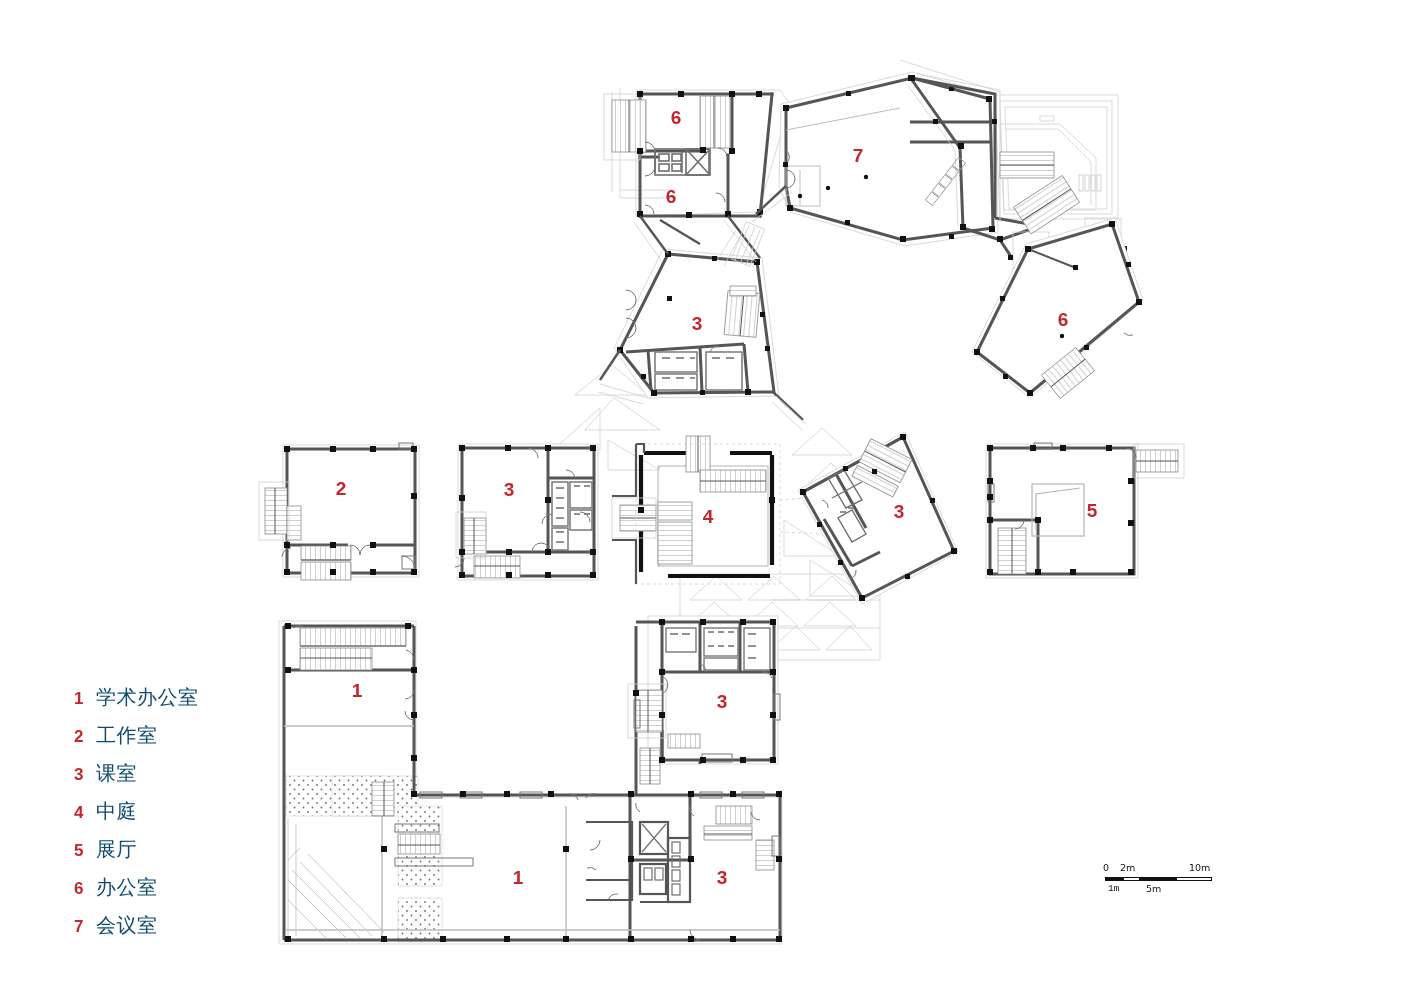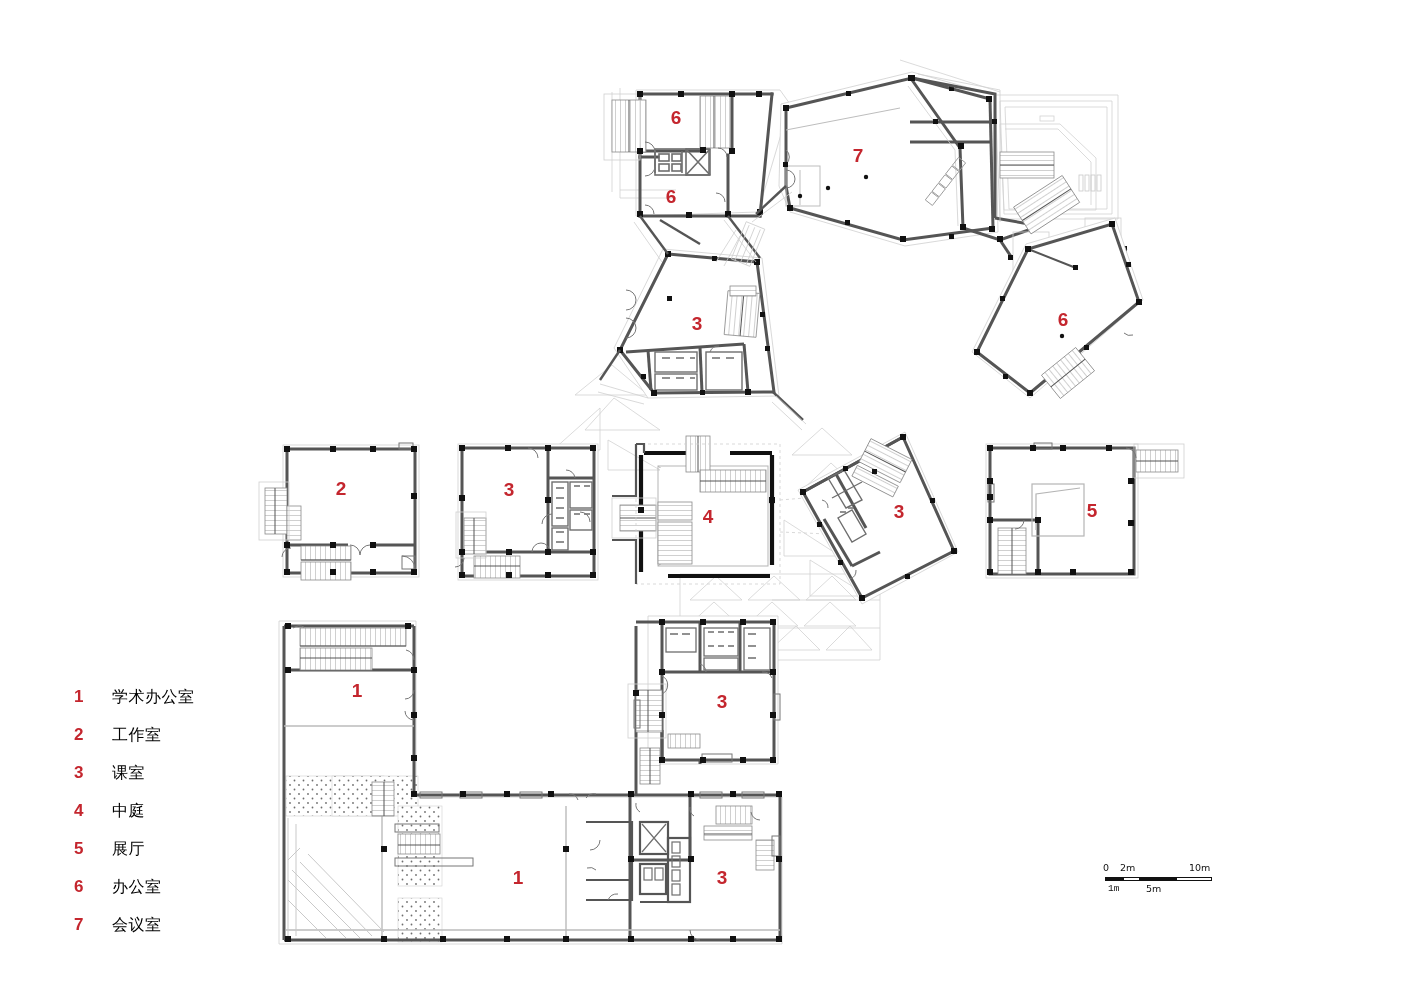--- a/index.html
+++ b/index.html
@@ -7,21 +7,21 @@
   body{width:1416px;height:1000px;position:relative;overflow:hidden;
        font-family:"Liberation Sans","DejaVu Sans",sans-serif;}
   #plan-root{position:absolute;left:0;top:0;width:1416px;height:1000px;}
   svg#plan{position:absolute;left:0;top:0;width:1416px;height:1000px;display:block;}
 
   
   #legend{position:absolute;left:74px;top:678px;width:230px;}
   .legend-row{display:flex;align-items:baseline;height:38px;line-height:38px;white-space:nowrap;}
   .legend-num{color:#c4262e;font-size:17px;font-weight:600;width:17px;
               font-family:"Liberation Sans",sans-serif;}
-  .legend-label{color:#000000;font-size:16px;margin-left:21px;letter-spacing:.5px;
+  .legend-label{color:#0c4a6e;font-size:20px;margin-left:5px;letter-spacing:.5px;
               font-family:"DejaVu Sans","Liberation Sans",sans-serif;}
 
   
   #scalebar{position:absolute;left:1103px;top:862px;width:120px;height:40px;}
   .sb-line{position:absolute;}
   .sb-top-lbl,.sb-bot-lbl{position:absolute;font-size:9.5px;color:#111;
             font-family:"DejaVu Sans","Liberation Sans",sans-serif;}
 
   
   text.room-num{fill:#c4262e;font-family:"Liberation Sans","DejaVu Sans",sans-serif;

